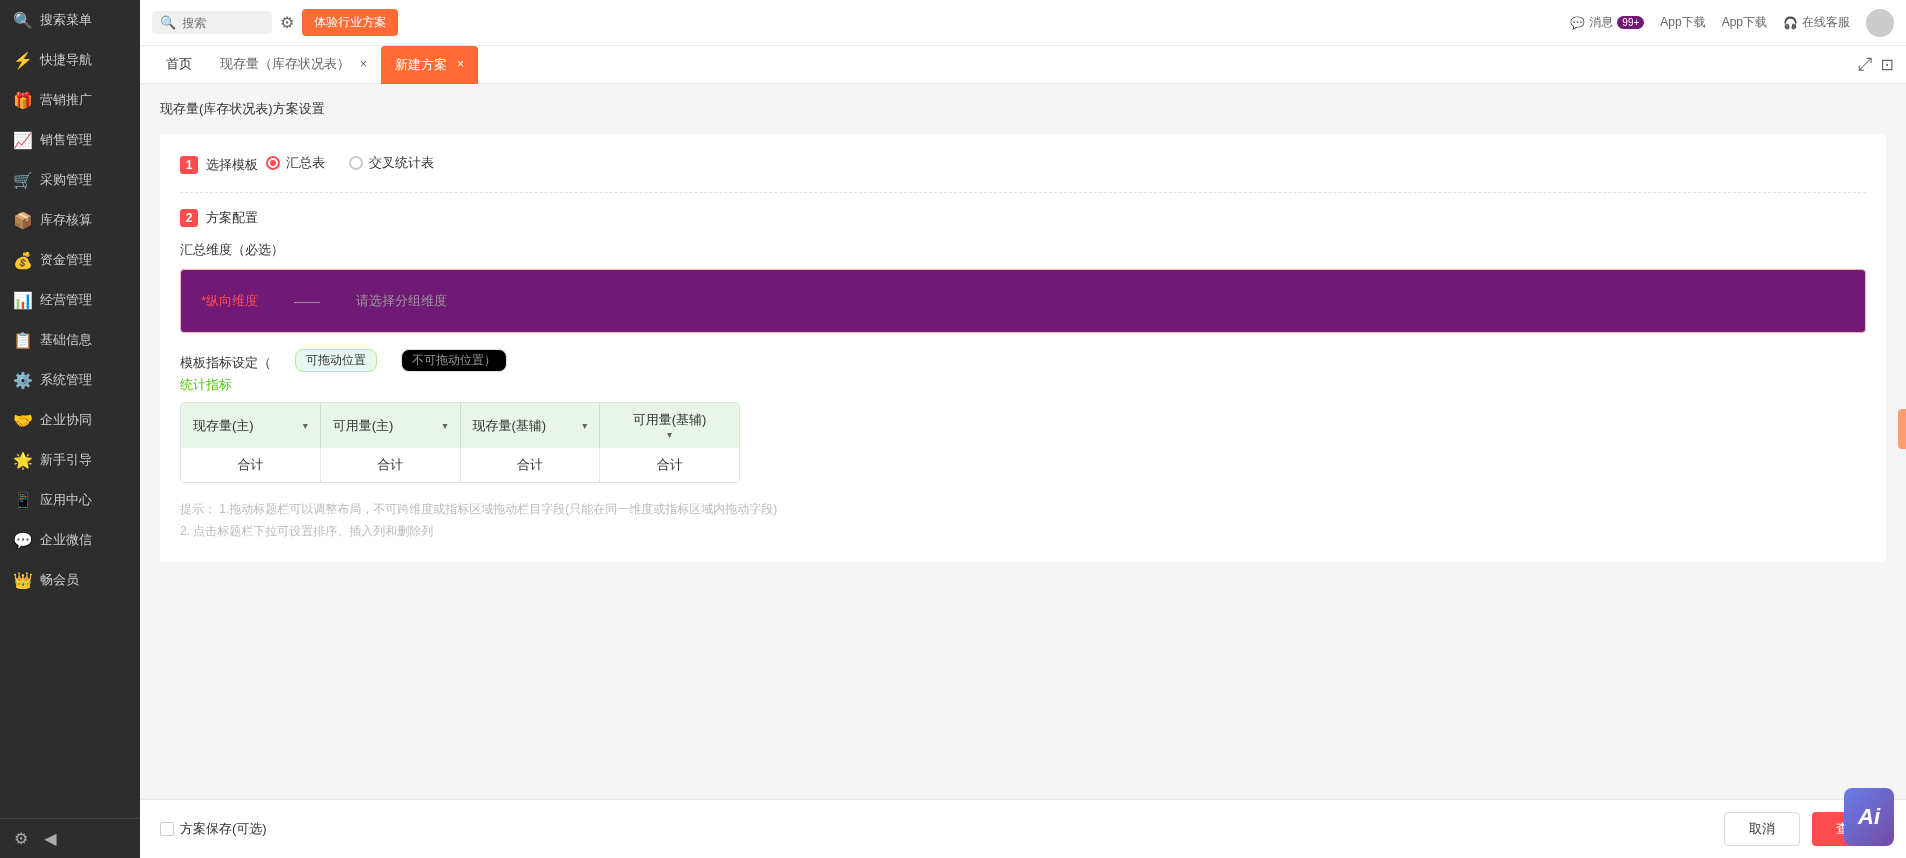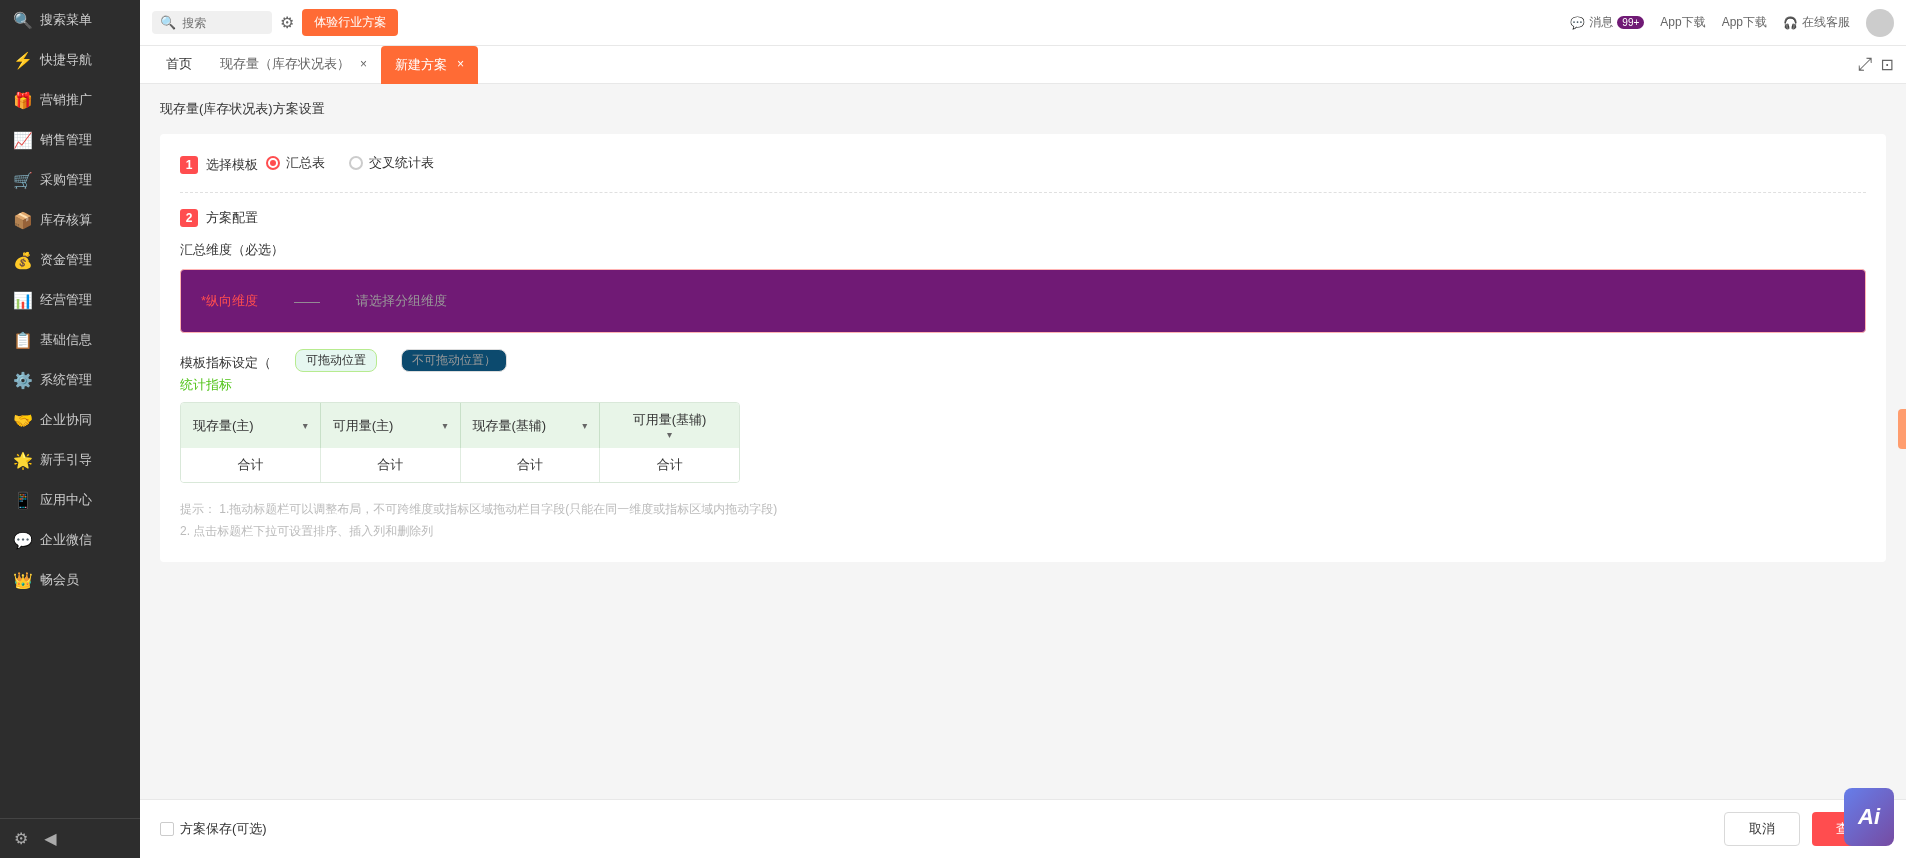--- a/index.html
+++ b/index.html
@@ -233,21 +233,21 @@
     .indicator-label { font-size: 13px; color: #333; }
     .indicator-tag {
       background: #e6f7f0;
       border: 1px solid #b7eb8f;
       border-radius: 8px;
       padding: 2px 10px;
       font-size: 12px;
       color: #333;
     }
     .indicator-tag.inactive {
-      background: #0c4a6e;
+      background: #000000;
       border-color: #ddd;
       color: #999;
     }
 
     
     .stat-section-label { color: #52c41a; font-size: 13px; margin-bottom: 8px; }
     .stat-table {
       border: 1px solid #d9e8d9;
       border-radius: 4px;
       overflow: hidden;

